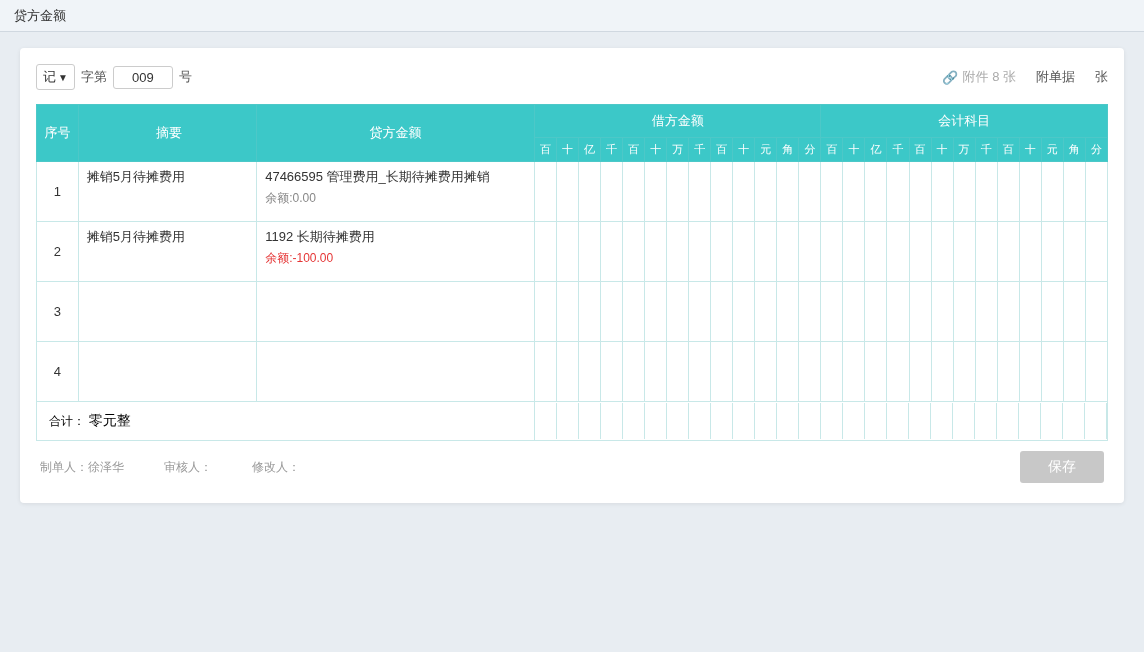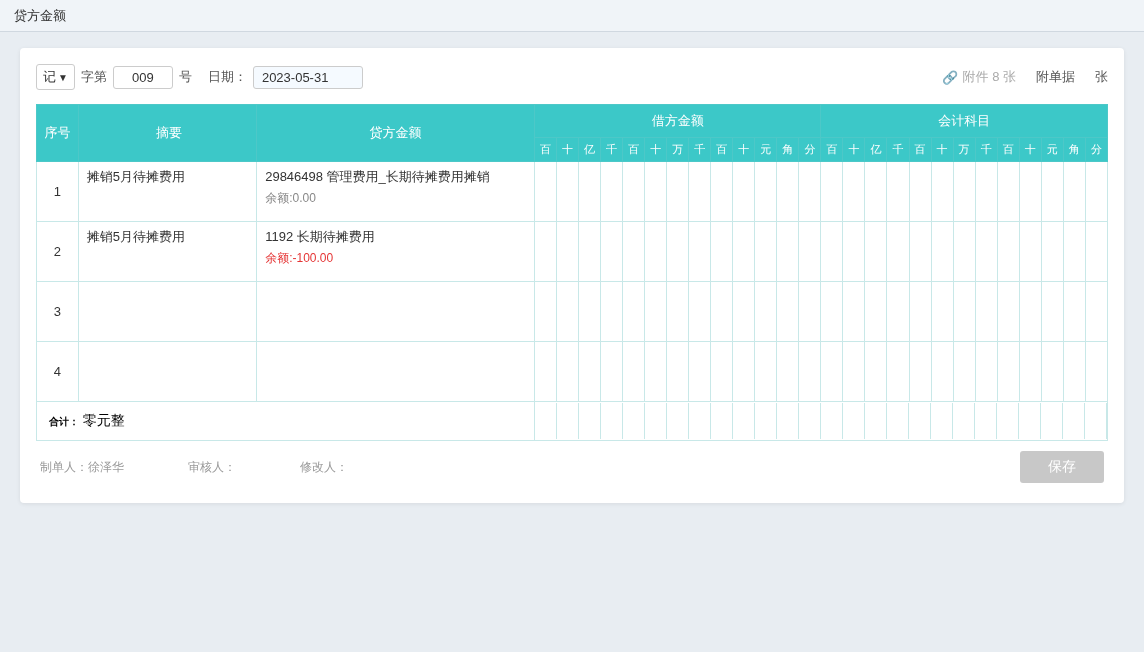--- a/index.html
+++ b/index.html
@@ -191,21 +191,21 @@
       width: 22px;
       text-align: center;
       font-size: 12px;
     }
     .footer-row {
       display: flex;
       align-items: center;
       padding: 10px 4px 4px;
       color: #999;
       font-size: 12px;
-      gap: 64px;
+      gap: 40px;
     }
     .save-btn {
       margin-left: auto;
       background: #c8c8c8;
       color: #fff;
       border: none;
       border-radius: 3px;
       padding: 7px 28px;
       font-size: 14px;
       cursor: pointer;
@@ -226,24 +226,20 @@
       <div class="form-field">
         <div class="ji-select">
           <span>记</span>
           <span style="font-size:10px;">▼</span>
         </div>
         <span class="zi-label">字第</span>
         <input class="zi-input" type="text" value="009" style="">
         <span class="form-label">号</span>
       </div>
 
-      <div class="form-field">
-        <span class="form-label">日期：</span>
-        <input class="date-input" type="text" value="2023-05-31" style="">
-      </div>
 
       <div class="attachment-area">
         <span class="attachment-link">
           <span>🔗</span>
           <span>附件 8 张</span>
         </span>
         <span class="fudanju-btn">附单据</span>
         <span class="zhang-text">张</span>
       </div>
     </div>
@@ -285,21 +281,21 @@
               <th class="header-row-2" style="width: 22px;">元</th>
               <th class="header-row-2" style="width: 22px;">角</th>
               <th class="header-row-2" style="width: 22px;">分</th>
             </tr>
         </thead>
         <tbody id="voucher-tbody">
         <tr>
               <td class="td-seq">1</td>
               <td class="td-summary">摊销5月待摊费用</td>
               <td class="td-account">
-                <div>29846498 管理费用_长期待摊费用摊销</div>
+                <div>47466595 管理费用_长期待摊费用摊销</div>
                 <div class="balance-text">余额:0.00</div>
               </td>
               <td class="td-amount" style="width: 22px; border-right: 1px solid rgb(200, 232, 232);"></td>
               <td class="td-amount" style="width: 22px; border-right: 1px solid rgb(200, 232, 232);"></td>
               <td class="td-amount" style="width: 22px; border-right: 1px solid rgb(200, 232, 232);"></td>
               <td class="td-amount" style="width: 22px; border-right: 1px solid rgb(200, 232, 232);"></td>
               <td class="td-amount" style="width: 22px; border-right: 1px solid rgb(200, 232, 232);"></td>
               <td class="td-amount" style="width: 22px; border-right: 1px solid rgb(200, 232, 232);"></td>
               <td class="td-amount" style="width: 22px; border-right: 1px solid rgb(200, 232, 232);"></td>
               <td class="td-amount" style="width: 22px; border-right: 1px solid rgb(200, 232, 232);"></td>
@@ -415,21 +411,21 @@
               <td class="td-amount" style="width: 22px; border-right: 1px solid rgb(200, 232, 232);"></td>
               <td class="td-amount" style="width: 22px; border-right: 1px solid rgb(200, 232, 232);"></td>
               <td class="td-amount" style="width: 22px; border-right: 1px solid rgb(200, 232, 232);"></td>
               <td class="td-amount" style="width: 22px; border-right: 1px solid rgb(200, 232, 232);"></td>
               <td class="td-amount" style="width: 22px;"></td>
             </tr>
           </tbody>
         <tfoot>
           <tr>
             <td colspan="3" style="border:1px solid #c8e8e8; padding:10px 12px;">
-              <span style="font-weight:bold;font-size:10px;margin-top:12px;">合计：</span>
+              <span style="font-weight:normal;font-size:12px;margin-top:12px;">合计：</span>
               <span style="font-size:14px;">零元整</span>
             </td>
             <td id="total-amount-cells" colspan="26" style="border:1px solid #c8e8e8;">
                 <div style="display:flex;">
                   <div style="width:22px;min-height:36px;border-right:1px solid #c8e8e8;"></div>
                   <div style="width:22px;min-height:36px;border-right:1px solid #c8e8e8;"></div>
                   <div style="width:22px;min-height:36px;border-right:1px solid #c8e8e8;"></div>
                   <div style="width:22px;min-height:36px;border-right:1px solid #c8e8e8;"></div>
                   <div style="width:22px;min-height:36px;border-right:1px solid #c8e8e8;"></div>
                   <div style="width:22px;min-height:36px;border-right:1px solid #c8e8e8;"></div>

